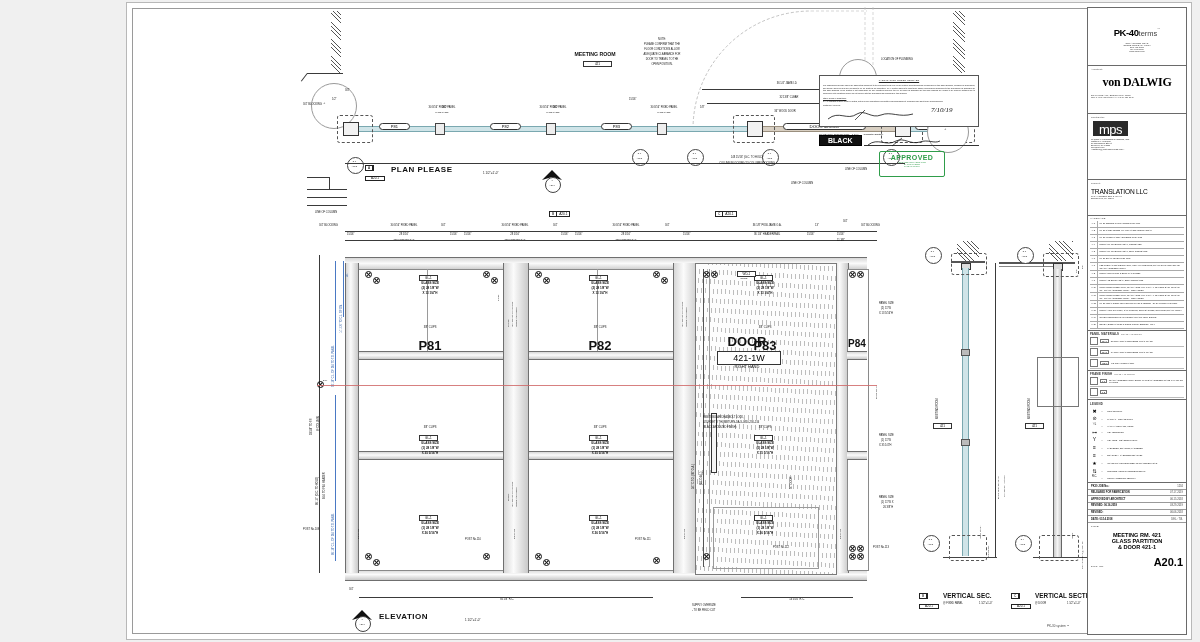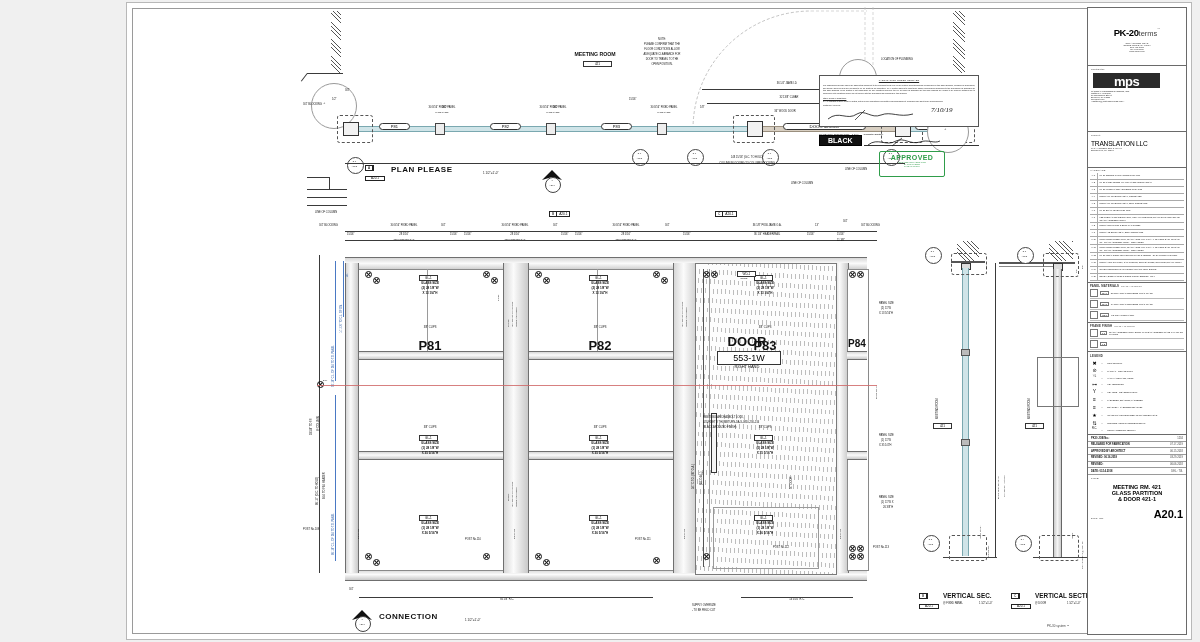--- a/index.html
+++ b/index.html
@@ -303,21 +303,21 @@
    <div class="t f2 vert" style="left:170px;top:88px;">(NOT GLASS STOP)</div>
    <div class="t f2 vert" style="left:162px;top:88px;">13 7/16"</div>
    <div class="t f2 vert" style="left:336px;top:88px;">DIM. TO FRAME MEMBER</div>
    <div class="t f2 vert" style="left:340px;top:88px;">(NOT GLASS STOP)</div>
    <div class="t f2 vert" style="left:162px;top:262px;">28 11/2"</div>
    <div class="t f2 vert" style="left:166px;top:268px;">DIM. TO FRAME MEMBER</div>
    <div class="t f2 vert" style="left:170px;top:268px;">(NOT GLASS STOP)</div>
    <div class="t f2 vert" style="left:152px;top:62px;">2 5/16"</div>
 
    <div class="t f13 b c" style="left:352px;top:96px;width:100px;color:#111;">DOOR</div>
-   <div class="tag" style="left:372px;top:112px;width:60px;font-size:9px;padding:1px;">553-1W</div>
+   <div class="tag" style="left:372px;top:112px;width:60px;font-size:9px;padding:1px;">421-1W</div>
    <div class="t f4 c" style="left:352px;top:126px;width:100px;">RIGHT HAND</div>
    <div class="t f25" style="left:358px;top:178px;">FSB TUBULAR DEADBOLT LOCK,</div>
    <div class="t f25" style="left:358px;top:183px;">023-FIXET X THUMBTURN-DA-S-0850-230-134</div>
    <div class="t f25" style="left:358px;top:188px;">(BLACK ANODIZED FINISH)</div>
    <div class="t f25 vert" style="left:356px;top:246px;">(60" D.A.L.)</div>
    <div class="t f25 vert" style="left:348px;top:250px;">3/4" C.T.O. (90" O.A.)</div>
    <div class="t f25 vert" style="left:446px;top:250px;">94" DOOR</div>
    <div class="tag" style="left:392px;top:32px;width:14px;">WD-1</div>
    <div class="t f2 c" style="left:388px;top:38px;width:22px;">INSIDE</div>
 
@@ -430,21 +430,21 @@
  <div class="t f25" style="left:565px;top:602px;">SUPPLY OVERSIZE</div>
  <div class="t f25" style="left:565px;top:607px;">- TO BE FIELD CUT</div>
  <div class="t f25" style="left:222px;top:586px;">3/4"</div>
 
  <svg class="abs" style="left:224px;top:606px;width:22px;height:16px;">
    <path d="M11 1 L21 11 L11 8 L1 11 Z" fill="#111"></path>
  </svg>
  <div class="cir" style="left:228px;top:613px;width:14px;height:14px;"></div>
  <div class="t f2 c" style="left:228px;top:615px;width:14px;">1</div>
  <div class="t f2 c" style="left:228px;top:620px;width:14px;">A20.1</div>
- <div class="t f8 b" style="left:252px;top:610px;letter-spacing:.5px;">CONNECTION</div>
+ <div class="t f8 b" style="left:252px;top:610px;letter-spacing:.5px;">ELEVATION</div>
  <div class="t f3" style="left:338px;top:616px;">1 1/2"=1'-0"</div>
 
  <div class="abs" style="left:790px;top:236px;width:90px;height:345px;">
    <div class="hatch" style="left:40px;top:2px;width:22px;height:20px;"></div>
    <div class="ln" style="left:34px;top:22px;width:34px;height:2px;background:#555;"></div>
    <div class="abs" style="left:44px;top:24px;width:8px;height:5px;border:.6px solid #333;background:#ddd;"></div>
    <div class="abs" style="left:45px;top:29px;width:5px;height:288px;background:#cfe4e8;border-left:.5px solid #7aa8b0;border-right:.5px solid #7aa8b0;"></div>
    <div class="abs" style="left:44px;top:110px;width:7px;height:5px;background:#bbb;border:.5px solid #555;"></div>
    <div class="abs" style="left:44px;top:200px;width:7px;height:5px;background:#bbb;border:.5px solid #555;"></div>
    <div class="ln" style="left:26px;top:318px;width:54px;height:1.4px;background:#444;"></div>
@@ -545,33 +545,39 @@
      <div style="font-size:1.9px;">RELEASED FOR FABRICATION</div>
      <div style="font-size:1.9px;">BY PK30 SYSTEM</div>
      <div style="font-size:1.9px;">DATE: 07.17.2019</div>
    </div>
  </div>
 
  <div id="tb">
 
    <div class="tbsec" style="height:58px;padding-top:14px;">
      <div style="text-align:center;">
-       <span style="font-size:9.5px;font-weight:bold;letter-spacing:-.4px;">PK-20</span><span style="font-size:7.5px;color:#444;">terms</span><span style="font-size:3px;vertical-align:super;color:#777;">™</span>
+       <span style="font-size:9.5px;font-weight:bold;letter-spacing:-.4px;">PK-40</span><span style="font-size:7.5px;color:#444;">terms</span><span style="font-size:3px;vertical-align:super;color:#777;">™</span>
      </div>
      <div class="c" style="font-size:2.3px;color:#333;margin-top:2px;">3607 ATWOOD ROAD</div>
      <div class="c" style="font-size:2.3px;color:#333;">STONE RIDGE, NY 12484</div>
      <div class="c" style="font-size:2.3px;color:#333;">212 473-8050</div>
      <div class="c" style="font-size:2.3px;color:#333;">fax 473-8020</div>
      <div class="c" style="font-size:2.3px;color:#333;">www.pk30.com</div>
    </div>
 
+   <div class="tbsec" style="height:48px;">
+     <div class="tblab">Architect:</div>
+     <div style="font-family:'Liberation Serif',serif;font-size:12px;font-weight:bold;text-align:center;margin-top:4px;letter-spacing:-.3px;">von DALWIG</div>
+     <div style="font-size:2.1px;margin-top:4px;color:#333;">580 MYRTLE AVE., BROOKLYN NY 11205</div>
+     <div style="font-size:2.1px;color:#333;">TEL: 1 (347) 335-5075 FAX: 1 (347) 756-5048</div>
+   </div>
 
    <div class="tbsec" style="height:66px;">
      <div class="tblab">Contractor:</div>
-     <div style="background:#2a2a2a;color:#fff;font-size:13px;font-weight:bold;padding:2px 21px 0;display:inline-block;margin:2px 0 2px 2px;letter-spacing:-.5px;line-height:1;">mps</div>
+     <div style="background:#2a2a2a;color:#fff;font-size:13px;font-weight:normal;padding:2px 6px 0;display:inline-block;margin:2px 0 2px 2px;letter-spacing:-.5px;line-height:1;">mps</div>
      <div style="font-size:2.2px;color:#222;">MATERIAL PROCESS SYSTEMS, INC.</div>
      <div style="font-size:2.2px;color:#222;">Matthew V. Josephs</div>
      <div style="font-size:2.2px;color:#222;">87 Richardson Street</div>
      <div style="font-size:2.2px;color:#222;">Brooklyn, NY 11211</div>
      <div style="font-size:2.2px;color:#222;">718.387.8400</div>
      <div style="font-size:2.2px;color:#222;">&lt;matthew@materialprocess.com&gt;</div>
    </div>
 
    <div class="tbsec" style="height:36px;">
      <div class="tblab">Project:</div>

